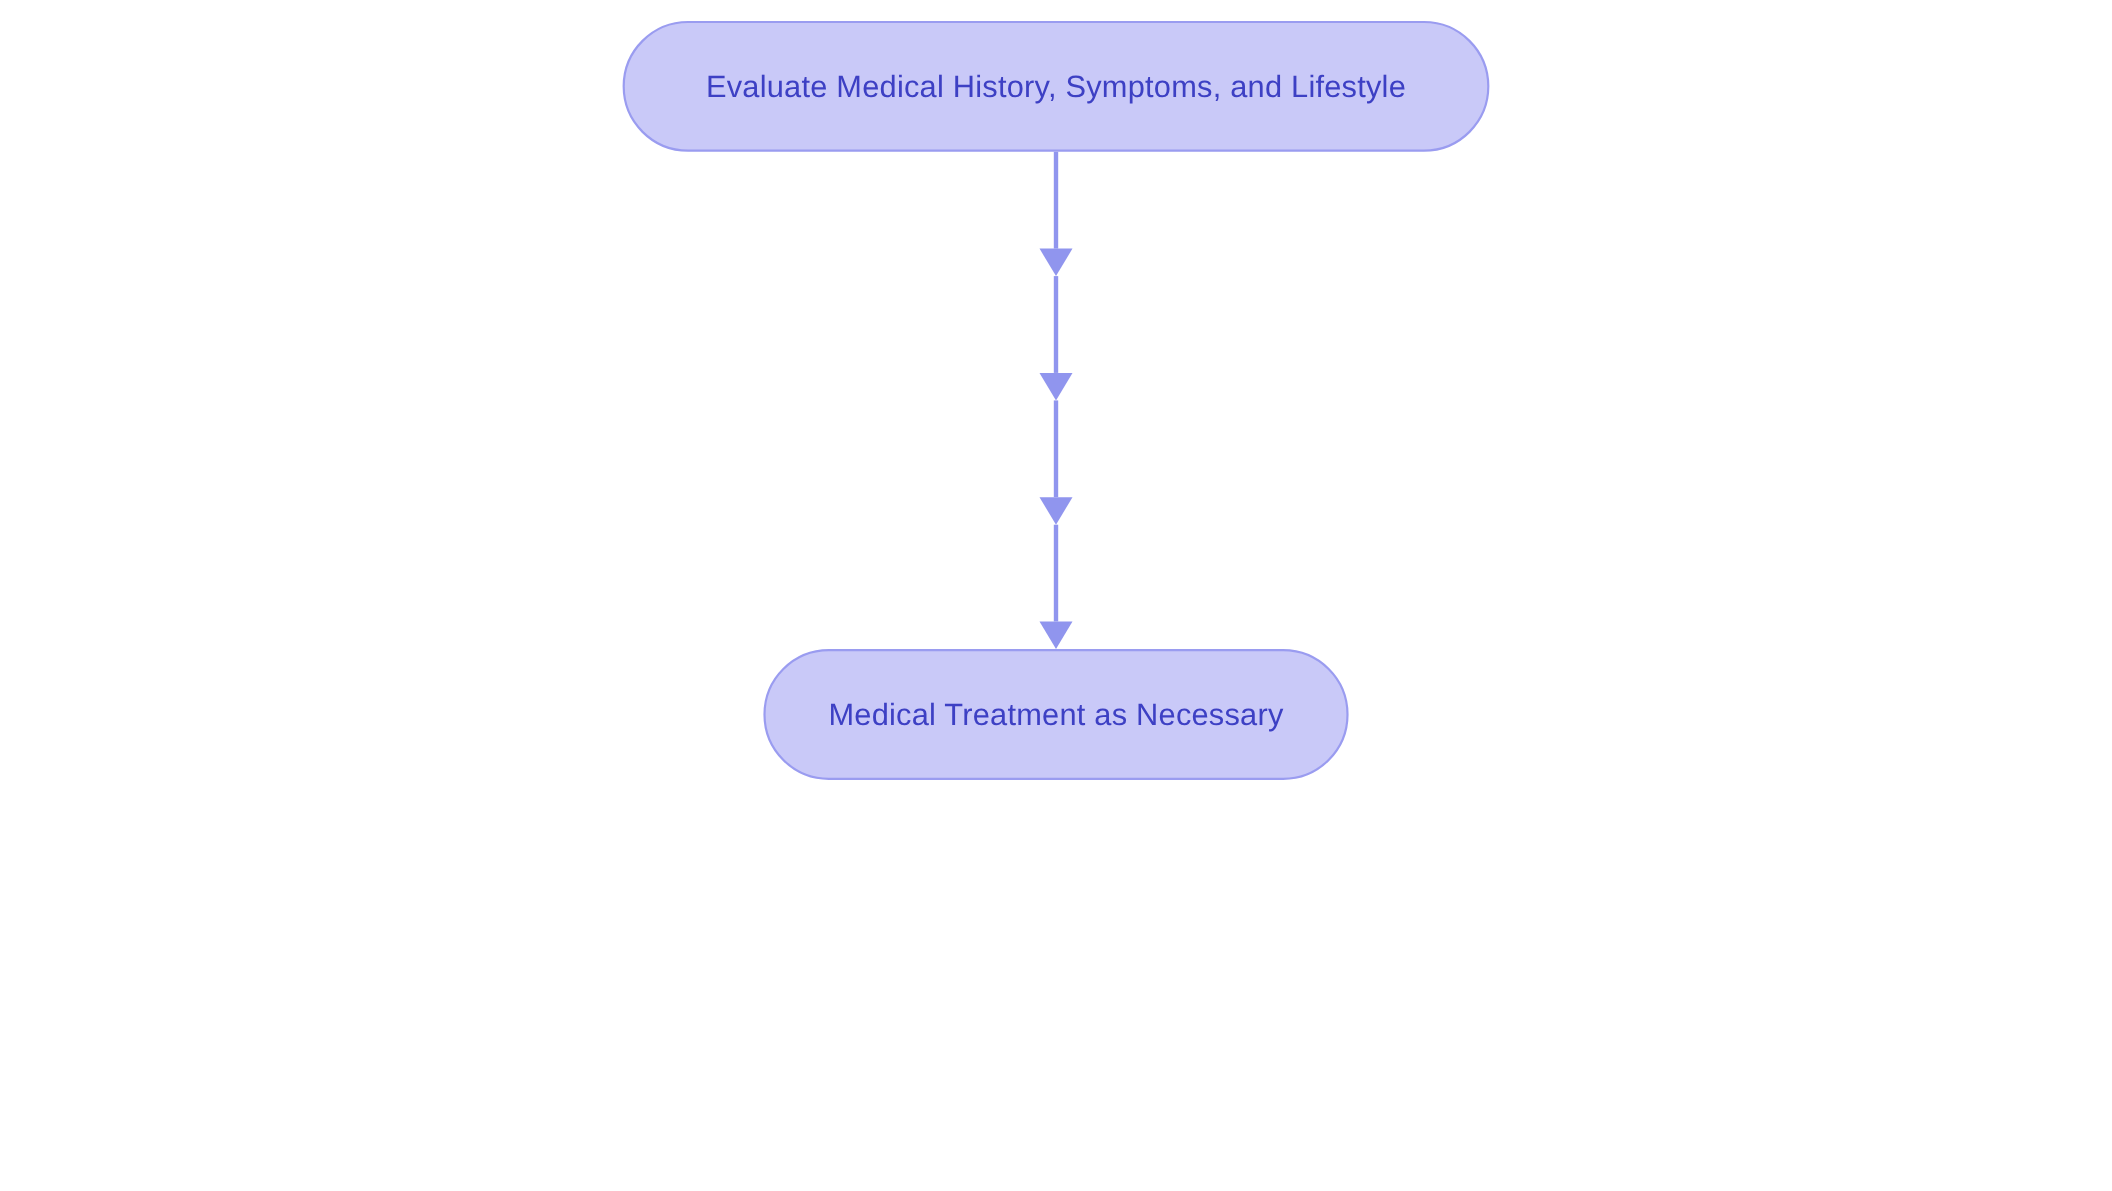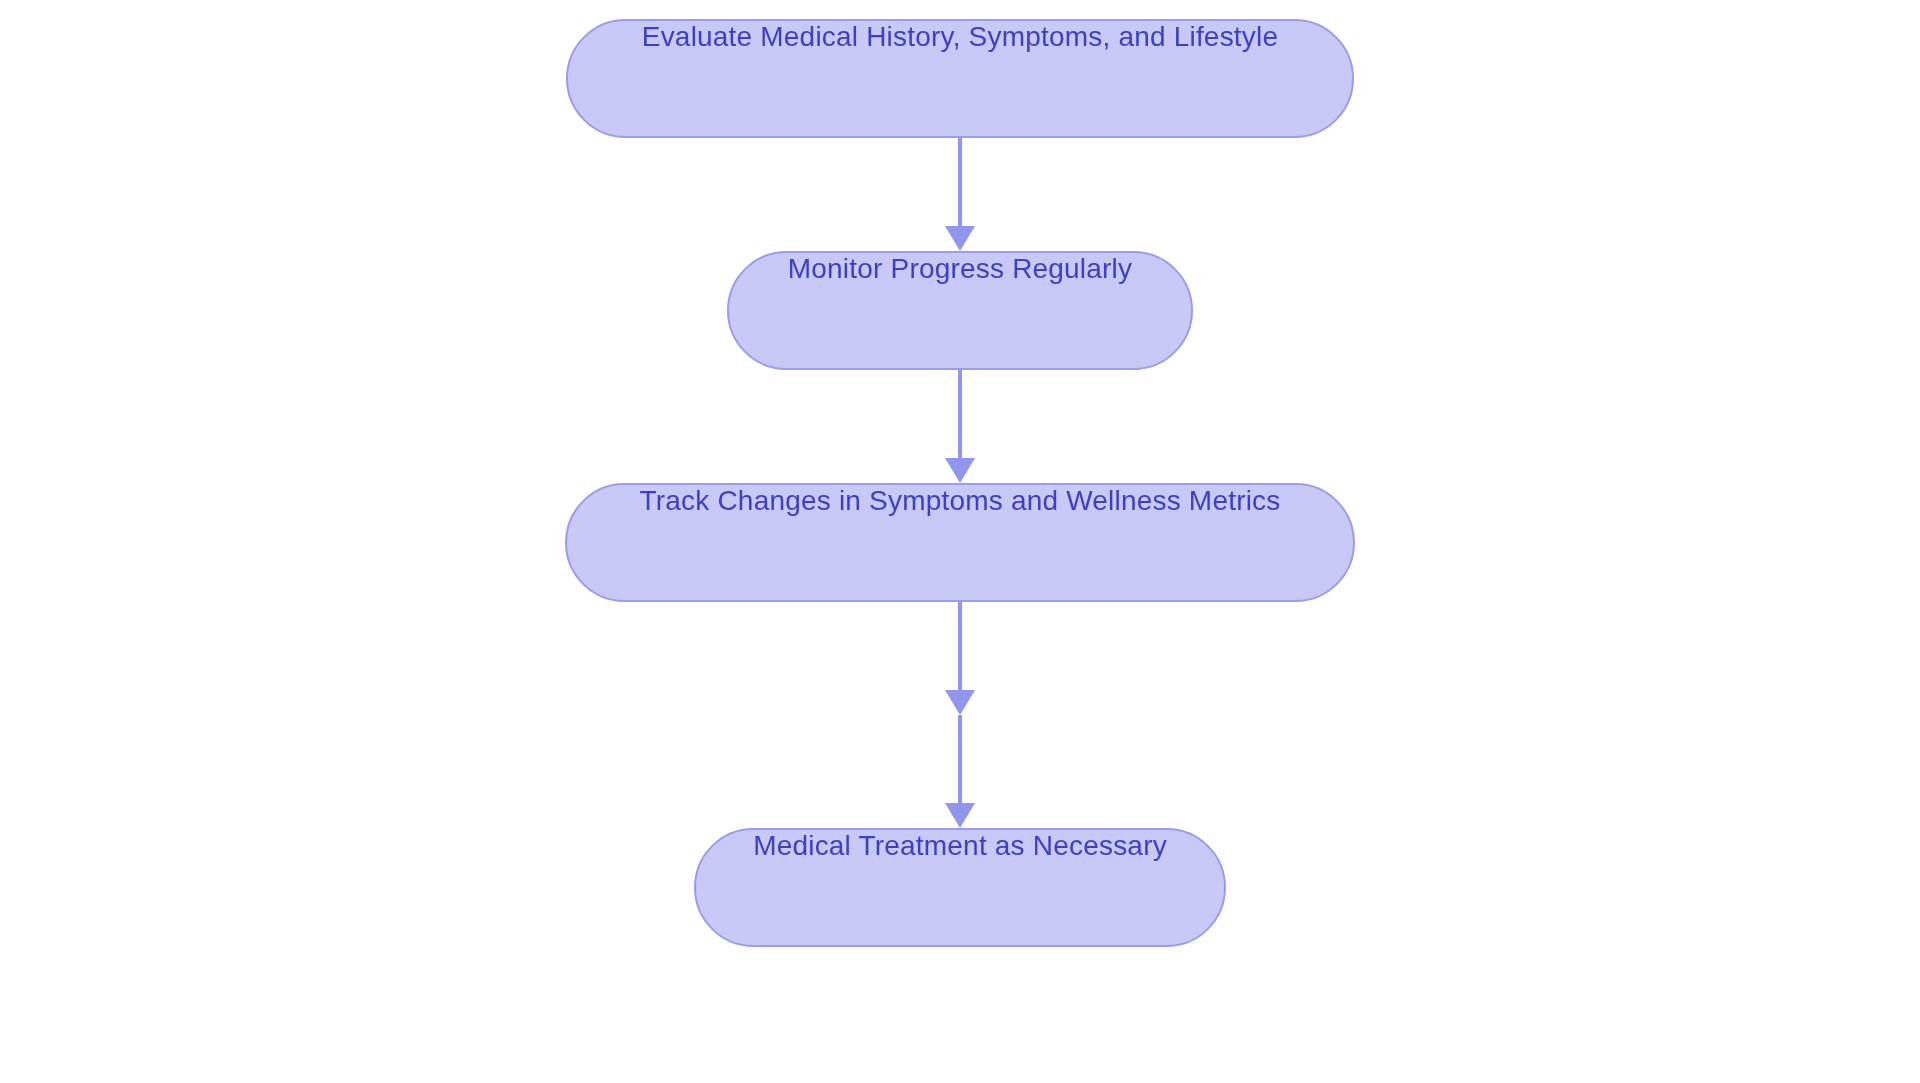--- a/index.html
+++ b/index.html
@@ -24,20 +24,21 @@
     display: flex;
     flex-direction: column;
     align-items: center;
   }
   .flow-node {
     height: 119px;
     border-radius: 60px;
     background: var(--node-fill);
     border: 2px solid var(--node-border);
     display: flex;
+    align-items: center;
     justify-content: center;
     color: var(--text-color);
     font-size: 28px;
     font-weight: 400;
     letter-spacing: 0.2px;
     text-align: center;
     flex-shrink: 0;
   }
   .node-0 { width: 788px; }
   .node-1 { width: 466px; }
@@ -72,32 +73,26 @@
 
   <div class="flow-node node-0">
     <span>Evaluate Medical History, Symptoms, and Lifestyle</span>
   </div>
 
   <div class="connector">
     <div class="line"></div>
     <div class="head"></div>
   </div>
 
-  <div class="flow-node node-1">
-    <span>Monitor Progress Regularly</span>
-  </div>
 
   <div class="connector">
     <div class="line"></div>
     <div class="head"></div>
   </div>
 
-  <div class="flow-node node-2">
-    <span>Track Changes in Symptoms and Wellness Metrics</span>
-  </div>
 
   <div class="connector">
     <div class="line"></div>
     <div class="head"></div>
   </div>
 
 
   <div class="connector">
     <div class="line"></div>
     <div class="head"></div>

